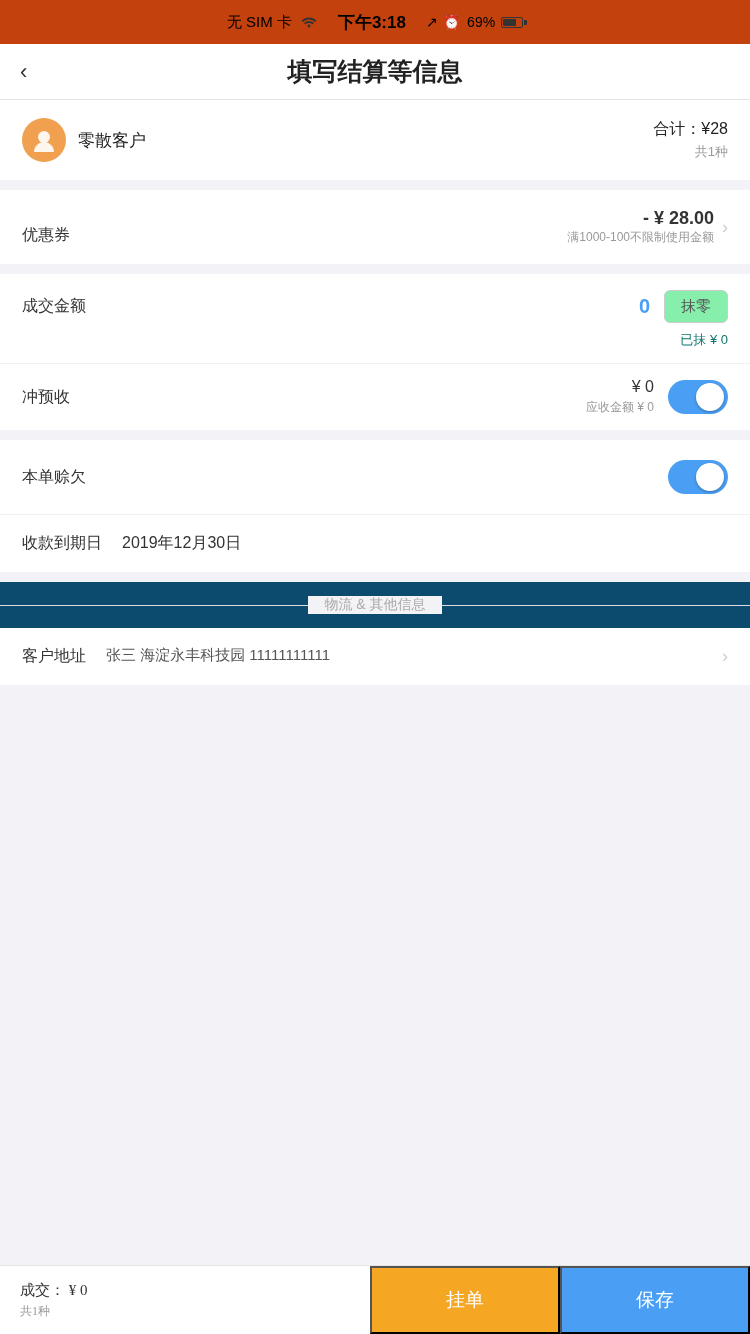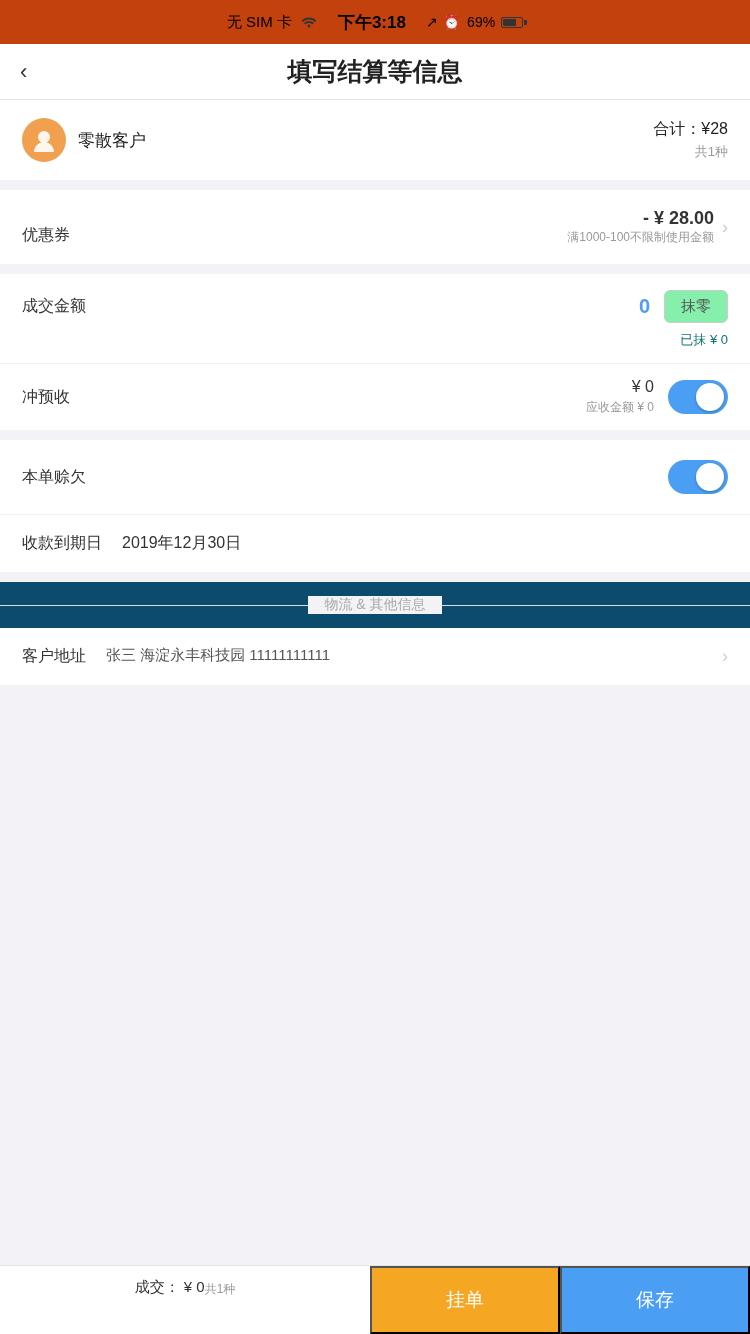--- a/index.html
+++ b/index.html
@@ -259,22 +259,23 @@
       bottom: 0;
       width: 750px;
       display: flex;
       background: #fff;
       border-top: 1px solid #e5e5e5;
     }
     .bottom-info {
       flex: 1;
       padding: 12px 20px;
       display: flex;
-      flex-direction: row;
+      flex-direction: column;
       justify-content: center;
+      font-family: Liberation Serif, serif;
     }
     .bottom-transaction {
       font-size: 15px;
       color: #333;
     }
     .bottom-count {
       font-size: 12px;
       color: #999;
       margin-top: 3px;
     }

